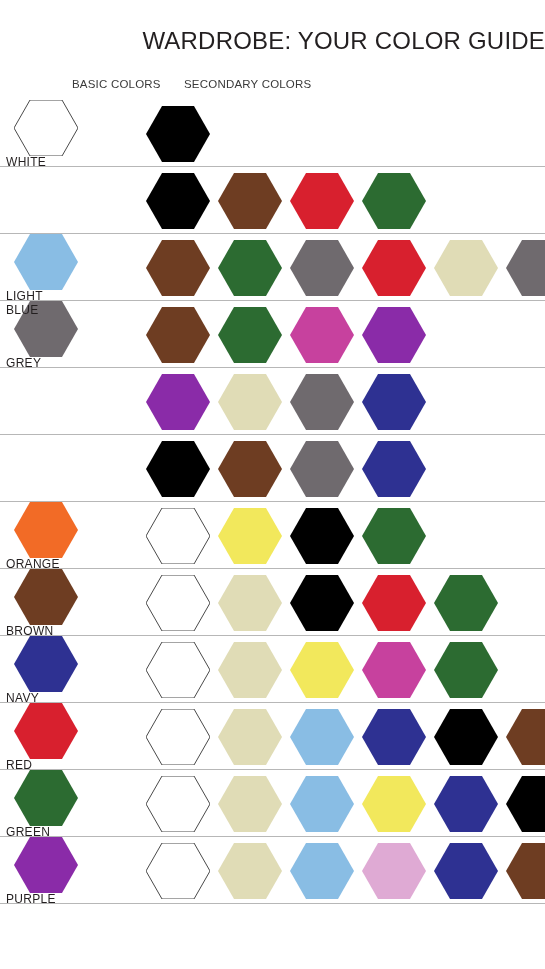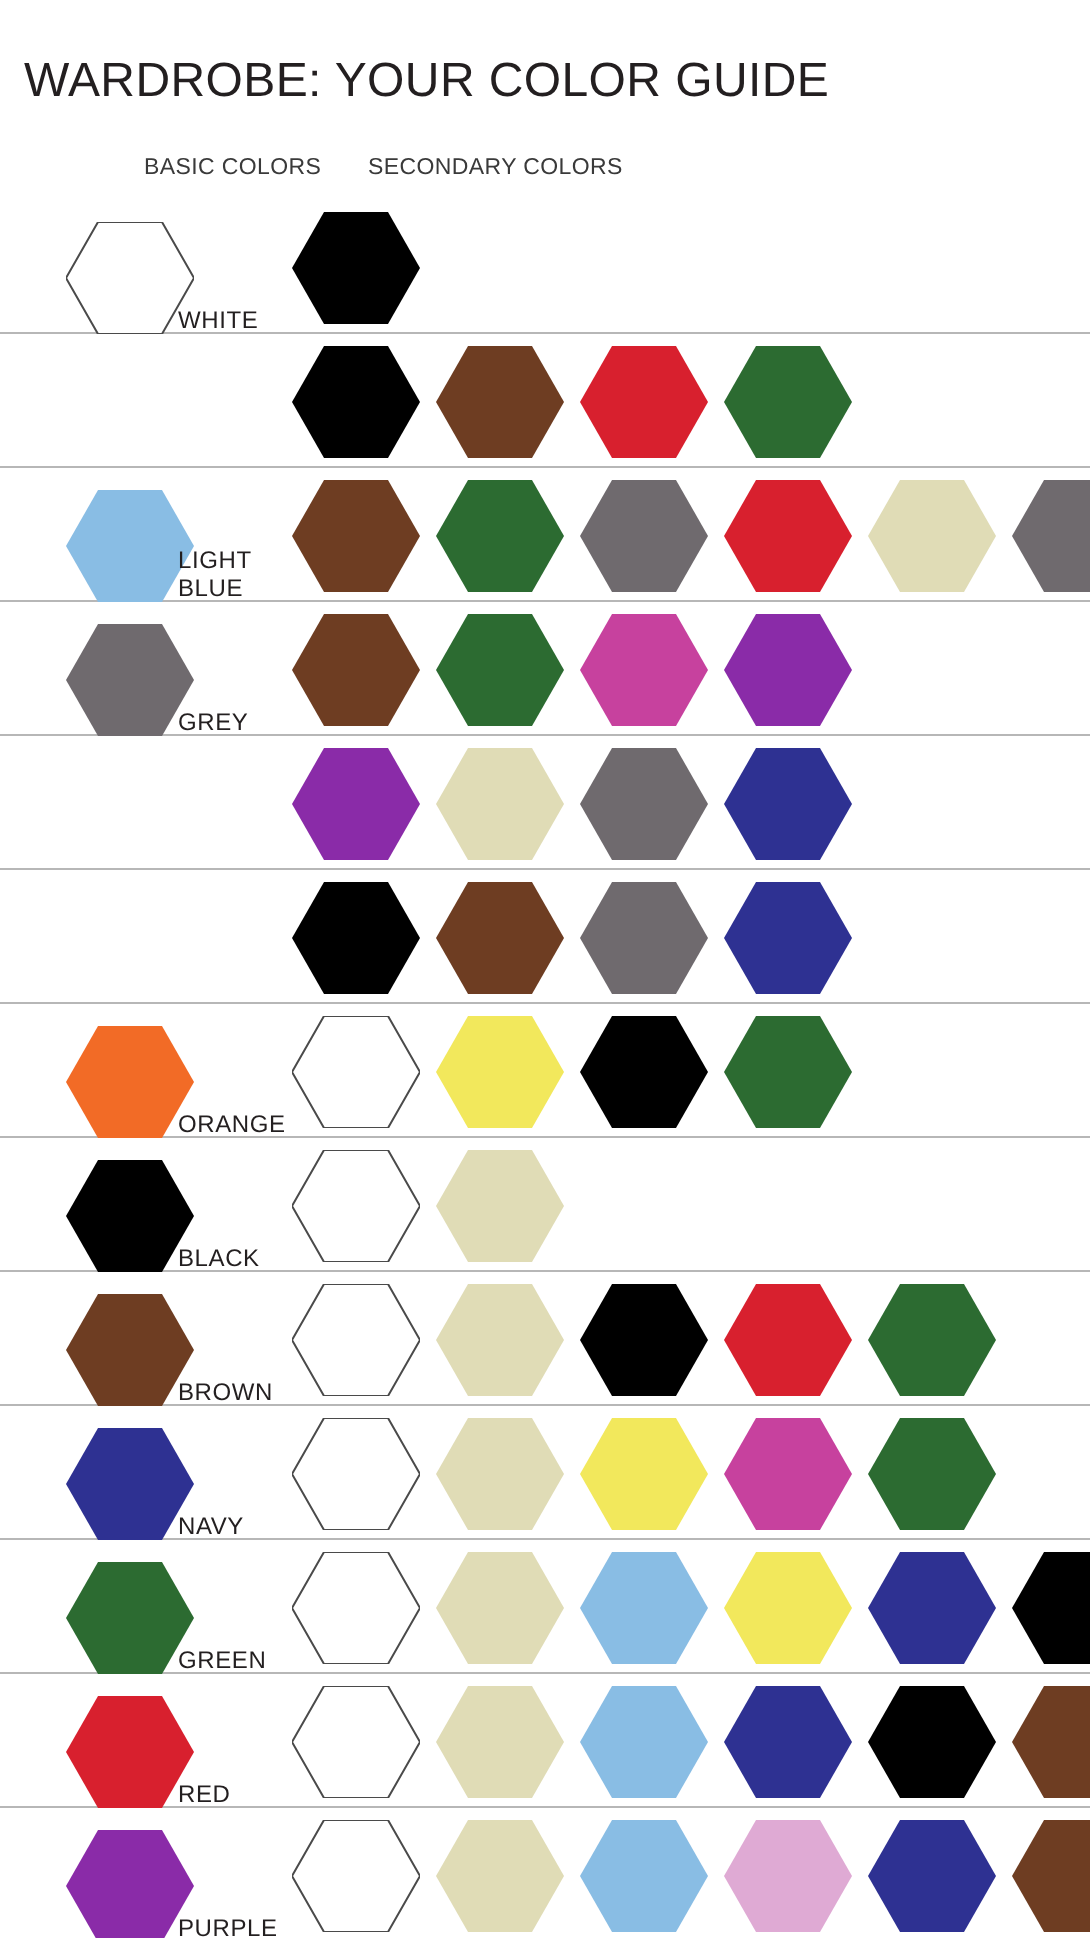--- a/index.html
+++ b/index.html
@@ -18,21 +18,21 @@
 
   .page {
     width: 545px;
     height: 969px;
     position: relative;
     background: #ffffff;
   }
 
   
   .title {
-    text-align: left;
+    text-align: right;
     font-size: 24px;
     font-weight: 400;
     letter-spacing: 0.2px;
     color: #231f20;
     padding-top: 10px;
     height: 32px;
     line-height: 30px;
     white-space: nowrap;
     padding-left: 12px;
   }
@@ -68,25 +68,26 @@
   .row.first {
     border-top: none;
   }
   .row.last {
     border-bottom: 1px solid #b7b7b7;
   }
 
   
   .basic-cell {
     position: absolute;
-    left: 33px;
+    left: 14px;
     top: 0;
     height: 67px;
     display: flex;
-    align-items: flex-end;
+    align-items: flex-start;
+    flex-direction: column;
   }
   .row-label {
     font-size: 12px;
     line-height: 13.5px;
     color: #231f20;
     letter-spacing: 0.3px;
     margin-left: -8px;
     position: relative;
     z-index: 3;
     white-space: pre-line;
@@ -391,304 +392,276 @@
               </svg>
             </span>
           </span>
         </div>
       </div>
       <div class="row">
         <div class="basic-cell">
           <span class="hex-wrap">
             <span class="hex">
               <svg viewBox="0 0 64 56" width="64" height="56" class="face">
+                <polygon points="16,0 48,0 64,28 48,56 16,56 0,28" fill="#6e3d22" stroke="none"></polygon>
+              </svg>
+            </span>
+          </span>
+          <span class="row-label">BROWN</span>
+        </div>
+        <div class="sec-cell">
+          <span class="hex-wrap">
+            <span class="hex">
+              <svg viewBox="0 0 64 56" width="64" height="56" class="face">
+                <polygon points="16,0 48,0 64,28 48,56 16,56 0,28" fill="#ffffff" stroke="#4a4a4a" stroke-width="1"></polygon>
+              </svg>
+            </span>
+          </span>
+          <span class="hex-wrap">
+            <span class="hex">
+              <svg viewBox="0 0 64 56" width="64" height="56" class="face">
+                <polygon points="16,0 48,0 64,28 48,56 16,56 0,28" fill="#e0dcb6" stroke="none"></polygon>
+              </svg>
+            </span>
+          </span>
+          <span class="hex-wrap">
+            <span class="hex">
+              <svg viewBox="0 0 64 56" width="64" height="56" class="face">
                 <polygon points="16,0 48,0 64,28 48,56 16,56 0,28" fill="#000000" stroke="none"></polygon>
               </svg>
             </span>
           </span>
-          <span class="row-label">BLACK</span>
+          <span class="hex-wrap">
+            <span class="hex">
+              <svg viewBox="0 0 64 56" width="64" height="56" class="face">
+                <polygon points="16,0 48,0 64,28 48,56 16,56 0,28" fill="#d8202e" stroke="none"></polygon>
+              </svg>
+            </span>
+          </span>
+          <span class="hex-wrap">
+            <span class="hex">
+              <svg viewBox="0 0 64 56" width="64" height="56" class="face">
+                <polygon points="16,0 48,0 64,28 48,56 16,56 0,28" fill="#2c6b31" stroke="none"></polygon>
+              </svg>
+            </span>
+          </span>
+        </div>
+      </div>
+      <div class="row">
+        <div class="basic-cell">
+          <span class="hex-wrap">
+            <span class="hex">
+              <svg viewBox="0 0 64 56" width="64" height="56" class="face">
+                <polygon points="16,0 48,0 64,28 48,56 16,56 0,28" fill="#2e3192" stroke="none"></polygon>
+              </svg>
+            </span>
+          </span>
+          <span class="row-label">NAVY</span>
         </div>
         <div class="sec-cell">
           <span class="hex-wrap">
             <span class="hex">
               <svg viewBox="0 0 64 56" width="64" height="56" class="face">
                 <polygon points="16,0 48,0 64,28 48,56 16,56 0,28" fill="#ffffff" stroke="#4a4a4a" stroke-width="1"></polygon>
               </svg>
             </span>
           </span>
           <span class="hex-wrap">
             <span class="hex">
               <svg viewBox="0 0 64 56" width="64" height="56" class="face">
                 <polygon points="16,0 48,0 64,28 48,56 16,56 0,28" fill="#e0dcb6" stroke="none"></polygon>
               </svg>
             </span>
           </span>
-        </div>
-      </div>
-      <div class="row">
-        <div class="basic-cell">
+          <span class="hex-wrap">
+            <span class="hex">
+              <svg viewBox="0 0 64 56" width="64" height="56" class="face">
+                <polygon points="16,0 48,0 64,28 48,56 16,56 0,28" fill="#f2e85c" stroke="none"></polygon>
+              </svg>
+            </span>
+          </span>
+          <span class="hex-wrap">
+            <span class="hex">
+              <svg viewBox="0 0 64 56" width="64" height="56" class="face">
+                <polygon points="16,0 48,0 64,28 48,56 16,56 0,28" fill="#c7419e" stroke="none"></polygon>
+              </svg>
+            </span>
+          </span>
+          <span class="hex-wrap">
+            <span class="hex">
+              <svg viewBox="0 0 64 56" width="64" height="56" class="face">
+                <polygon points="16,0 48,0 64,28 48,56 16,56 0,28" fill="#2c6b31" stroke="none"></polygon>
+              </svg>
+            </span>
+          </span>
+        </div>
+      </div>
+      <div class="row">
+        <div class="basic-cell">
+          <span class="hex-wrap">
+            <span class="hex">
+              <svg viewBox="0 0 64 56" width="64" height="56" class="face">
+                <polygon points="16,0 48,0 64,28 48,56 16,56 0,28" fill="#d8202e" stroke="none"></polygon>
+              </svg>
+            </span>
+          </span>
+          <span class="row-label">RED</span>
+        </div>
+        <div class="sec-cell">
+          <span class="hex-wrap">
+            <span class="hex">
+              <svg viewBox="0 0 64 56" width="64" height="56" class="face">
+                <polygon points="16,0 48,0 64,28 48,56 16,56 0,28" fill="#ffffff" stroke="#4a4a4a" stroke-width="1"></polygon>
+              </svg>
+            </span>
+          </span>
+          <span class="hex-wrap">
+            <span class="hex">
+              <svg viewBox="0 0 64 56" width="64" height="56" class="face">
+                <polygon points="16,0 48,0 64,28 48,56 16,56 0,28" fill="#e0dcb6" stroke="none"></polygon>
+              </svg>
+            </span>
+          </span>
+          <span class="hex-wrap">
+            <span class="hex">
+              <svg viewBox="0 0 64 56" width="64" height="56" class="face">
+                <polygon points="16,0 48,0 64,28 48,56 16,56 0,28" fill="#89bde4" stroke="none"></polygon>
+              </svg>
+            </span>
+          </span>
+          <span class="hex-wrap">
+            <span class="hex">
+              <svg viewBox="0 0 64 56" width="64" height="56" class="face">
+                <polygon points="16,0 48,0 64,28 48,56 16,56 0,28" fill="#2e3192" stroke="none"></polygon>
+              </svg>
+            </span>
+          </span>
+          <span class="hex-wrap">
+            <span class="hex">
+              <svg viewBox="0 0 64 56" width="64" height="56" class="face">
+                <polygon points="16,0 48,0 64,28 48,56 16,56 0,28" fill="#000000" stroke="none"></polygon>
+              </svg>
+            </span>
+          </span>
           <span class="hex-wrap">
             <span class="hex">
               <svg viewBox="0 0 64 56" width="64" height="56" class="face">
                 <polygon points="16,0 48,0 64,28 48,56 16,56 0,28" fill="#6e3d22" stroke="none"></polygon>
               </svg>
             </span>
           </span>
-          <span class="row-label">BROWN</span>
+        </div>
+      </div>
+      <div class="row">
+        <div class="basic-cell">
+          <span class="hex-wrap">
+            <span class="hex">
+              <svg viewBox="0 0 64 56" width="64" height="56" class="face">
+                <polygon points="16,0 48,0 64,28 48,56 16,56 0,28" fill="#2c6b31" stroke="none"></polygon>
+              </svg>
+            </span>
+          </span>
+          <span class="row-label">GREEN</span>
         </div>
         <div class="sec-cell">
           <span class="hex-wrap">
             <span class="hex">
               <svg viewBox="0 0 64 56" width="64" height="56" class="face">
                 <polygon points="16,0 48,0 64,28 48,56 16,56 0,28" fill="#ffffff" stroke="#4a4a4a" stroke-width="1"></polygon>
               </svg>
             </span>
           </span>
           <span class="hex-wrap">
             <span class="hex">
               <svg viewBox="0 0 64 56" width="64" height="56" class="face">
                 <polygon points="16,0 48,0 64,28 48,56 16,56 0,28" fill="#e0dcb6" stroke="none"></polygon>
               </svg>
             </span>
           </span>
           <span class="hex-wrap">
             <span class="hex">
               <svg viewBox="0 0 64 56" width="64" height="56" class="face">
+                <polygon points="16,0 48,0 64,28 48,56 16,56 0,28" fill="#89bde4" stroke="none"></polygon>
+              </svg>
+            </span>
+          </span>
+          <span class="hex-wrap">
+            <span class="hex">
+              <svg viewBox="0 0 64 56" width="64" height="56" class="face">
+                <polygon points="16,0 48,0 64,28 48,56 16,56 0,28" fill="#f2e85c" stroke="none"></polygon>
+              </svg>
+            </span>
+          </span>
+          <span class="hex-wrap">
+            <span class="hex">
+              <svg viewBox="0 0 64 56" width="64" height="56" class="face">
+                <polygon points="16,0 48,0 64,28 48,56 16,56 0,28" fill="#2e3192" stroke="none"></polygon>
+              </svg>
+            </span>
+          </span>
+          <span class="hex-wrap">
+            <span class="hex">
+              <svg viewBox="0 0 64 56" width="64" height="56" class="face">
                 <polygon points="16,0 48,0 64,28 48,56 16,56 0,28" fill="#000000" stroke="none"></polygon>
               </svg>
             </span>
           </span>
-          <span class="hex-wrap">
-            <span class="hex">
-              <svg viewBox="0 0 64 56" width="64" height="56" class="face">
-                <polygon points="16,0 48,0 64,28 48,56 16,56 0,28" fill="#d8202e" stroke="none"></polygon>
-              </svg>
-            </span>
-          </span>
-          <span class="hex-wrap">
-            <span class="hex">
-              <svg viewBox="0 0 64 56" width="64" height="56" class="face">
-                <polygon points="16,0 48,0 64,28 48,56 16,56 0,28" fill="#2c6b31" stroke="none"></polygon>
-              </svg>
-            </span>
-          </span>
-        </div>
-      </div>
-      <div class="row">
-        <div class="basic-cell">
+        </div>
+      </div>
+      <div class="row last">
+        <div class="basic-cell">
+          <span class="hex-wrap">
+            <span class="hex">
+              <svg viewBox="0 0 64 56" width="64" height="56" class="face">
+                <polygon points="16,0 48,0 64,28 48,56 16,56 0,28" fill="#8a2ba8" stroke="none"></polygon>
+              </svg>
+            </span>
+          </span>
+          <span class="row-label">PURPLE</span>
+        </div>
+        <div class="sec-cell">
+          <span class="hex-wrap">
+            <span class="hex">
+              <svg viewBox="0 0 64 56" width="64" height="56" class="face">
+                <polygon points="16,0 48,0 64,28 48,56 16,56 0,28" fill="#ffffff" stroke="#4a4a4a" stroke-width="1"></polygon>
+              </svg>
+            </span>
+          </span>
+          <span class="hex-wrap">
+            <span class="hex">
+              <svg viewBox="0 0 64 56" width="64" height="56" class="face">
+                <polygon points="16,0 48,0 64,28 48,56 16,56 0,28" fill="#e0dcb6" stroke="none"></polygon>
+              </svg>
+            </span>
+          </span>
+          <span class="hex-wrap">
+            <span class="hex">
+              <svg viewBox="0 0 64 56" width="64" height="56" class="face">
+                <polygon points="16,0 48,0 64,28 48,56 16,56 0,28" fill="#89bde4" stroke="none"></polygon>
+              </svg>
+            </span>
+          </span>
+          <span class="hex-wrap">
+            <span class="hex">
+              <svg viewBox="0 0 64 56" width="64" height="56" class="face">
+                <polygon points="16,0 48,0 64,28 48,56 16,56 0,28" fill="#dfaad4" stroke="none"></polygon>
+              </svg>
+            </span>
+          </span>
           <span class="hex-wrap">
             <span class="hex">
               <svg viewBox="0 0 64 56" width="64" height="56" class="face">
                 <polygon points="16,0 48,0 64,28 48,56 16,56 0,28" fill="#2e3192" stroke="none"></polygon>
               </svg>
             </span>
           </span>
-          <span class="row-label">NAVY</span>
-        </div>
-        <div class="sec-cell">
-          <span class="hex-wrap">
-            <span class="hex">
-              <svg viewBox="0 0 64 56" width="64" height="56" class="face">
-                <polygon points="16,0 48,0 64,28 48,56 16,56 0,28" fill="#ffffff" stroke="#4a4a4a" stroke-width="1"></polygon>
-              </svg>
-            </span>
-          </span>
-          <span class="hex-wrap">
-            <span class="hex">
-              <svg viewBox="0 0 64 56" width="64" height="56" class="face">
-                <polygon points="16,0 48,0 64,28 48,56 16,56 0,28" fill="#e0dcb6" stroke="none"></polygon>
-              </svg>
-            </span>
-          </span>
-          <span class="hex-wrap">
-            <span class="hex">
-              <svg viewBox="0 0 64 56" width="64" height="56" class="face">
-                <polygon points="16,0 48,0 64,28 48,56 16,56 0,28" fill="#f2e85c" stroke="none"></polygon>
-              </svg>
-            </span>
-          </span>
-          <span class="hex-wrap">
-            <span class="hex">
-              <svg viewBox="0 0 64 56" width="64" height="56" class="face">
-                <polygon points="16,0 48,0 64,28 48,56 16,56 0,28" fill="#c7419e" stroke="none"></polygon>
-              </svg>
-            </span>
-          </span>
-          <span class="hex-wrap">
-            <span class="hex">
-              <svg viewBox="0 0 64 56" width="64" height="56" class="face">
-                <polygon points="16,0 48,0 64,28 48,56 16,56 0,28" fill="#2c6b31" stroke="none"></polygon>
-              </svg>
-            </span>
-          </span>
-        </div>
-      </div>
-      <div class="row">
-        <div class="basic-cell">
-          <span class="hex-wrap">
-            <span class="hex">
-              <svg viewBox="0 0 64 56" width="64" height="56" class="face">
-                <polygon points="16,0 48,0 64,28 48,56 16,56 0,28" fill="#2c6b31" stroke="none"></polygon>
-              </svg>
-            </span>
-          </span>
-          <span class="row-label">GREEN</span>
-        </div>
-        <div class="sec-cell">
-          <span class="hex-wrap">
-            <span class="hex">
-              <svg viewBox="0 0 64 56" width="64" height="56" class="face">
-                <polygon points="16,0 48,0 64,28 48,56 16,56 0,28" fill="#ffffff" stroke="#4a4a4a" stroke-width="1"></polygon>
-              </svg>
-            </span>
-          </span>
-          <span class="hex-wrap">
-            <span class="hex">
-              <svg viewBox="0 0 64 56" width="64" height="56" class="face">
-                <polygon points="16,0 48,0 64,28 48,56 16,56 0,28" fill="#e0dcb6" stroke="none"></polygon>
-              </svg>
-            </span>
-          </span>
-          <span class="hex-wrap">
-            <span class="hex">
-              <svg viewBox="0 0 64 56" width="64" height="56" class="face">
-                <polygon points="16,0 48,0 64,28 48,56 16,56 0,28" fill="#89bde4" stroke="none"></polygon>
-              </svg>
-            </span>
-          </span>
-          <span class="hex-wrap">
-            <span class="hex">
-              <svg viewBox="0 0 64 56" width="64" height="56" class="face">
-                <polygon points="16,0 48,0 64,28 48,56 16,56 0,28" fill="#f2e85c" stroke="none"></polygon>
-              </svg>
-            </span>
-          </span>
-          <span class="hex-wrap">
-            <span class="hex">
-              <svg viewBox="0 0 64 56" width="64" height="56" class="face">
-                <polygon points="16,0 48,0 64,28 48,56 16,56 0,28" fill="#2e3192" stroke="none"></polygon>
-              </svg>
-            </span>
-          </span>
-          <span class="hex-wrap">
-            <span class="hex">
-              <svg viewBox="0 0 64 56" width="64" height="56" class="face">
-                <polygon points="16,0 48,0 64,28 48,56 16,56 0,28" fill="#000000" stroke="none"></polygon>
-              </svg>
-            </span>
-          </span>
-        </div>
-      </div>
-      <div class="row">
-        <div class="basic-cell">
-          <span class="hex-wrap">
-            <span class="hex">
-              <svg viewBox="0 0 64 56" width="64" height="56" class="face">
-                <polygon points="16,0 48,0 64,28 48,56 16,56 0,28" fill="#d8202e" stroke="none"></polygon>
-              </svg>
-            </span>
-          </span>
-          <span class="row-label">RED</span>
-        </div>
-        <div class="sec-cell">
-          <span class="hex-wrap">
-            <span class="hex">
-              <svg viewBox="0 0 64 56" width="64" height="56" class="face">
-                <polygon points="16,0 48,0 64,28 48,56 16,56 0,28" fill="#ffffff" stroke="#4a4a4a" stroke-width="1"></polygon>
-              </svg>
-            </span>
-          </span>
-          <span class="hex-wrap">
-            <span class="hex">
-              <svg viewBox="0 0 64 56" width="64" height="56" class="face">
-                <polygon points="16,0 48,0 64,28 48,56 16,56 0,28" fill="#e0dcb6" stroke="none"></polygon>
-              </svg>
-            </span>
-          </span>
-          <span class="hex-wrap">
-            <span class="hex">
-              <svg viewBox="0 0 64 56" width="64" height="56" class="face">
-                <polygon points="16,0 48,0 64,28 48,56 16,56 0,28" fill="#89bde4" stroke="none"></polygon>
-              </svg>
-            </span>
-          </span>
-          <span class="hex-wrap">
-            <span class="hex">
-              <svg viewBox="0 0 64 56" width="64" height="56" class="face">
-                <polygon points="16,0 48,0 64,28 48,56 16,56 0,28" fill="#2e3192" stroke="none"></polygon>
-              </svg>
-            </span>
-          </span>
-          <span class="hex-wrap">
-            <span class="hex">
-              <svg viewBox="0 0 64 56" width="64" height="56" class="face">
-                <polygon points="16,0 48,0 64,28 48,56 16,56 0,28" fill="#000000" stroke="none"></polygon>
-              </svg>
-            </span>
-          </span>
           <span class="hex-wrap">
             <span class="hex">
               <svg viewBox="0 0 64 56" width="64" height="56" class="face">
                 <polygon points="16,0 48,0 64,28 48,56 16,56 0,28" fill="#6e3d22" stroke="none"></polygon>
               </svg>
             </span>
           </span>
         </div>
       </div>
-      <div class="row last">
-        <div class="basic-cell">
-          <span class="hex-wrap">
-            <span class="hex">
-              <svg viewBox="0 0 64 56" width="64" height="56" class="face">
-                <polygon points="16,0 48,0 64,28 48,56 16,56 0,28" fill="#8a2ba8" stroke="none"></polygon>
-              </svg>
-            </span>
-          </span>
-          <span class="row-label">PURPLE</span>
-        </div>
-        <div class="sec-cell">
-          <span class="hex-wrap">
-            <span class="hex">
-              <svg viewBox="0 0 64 56" width="64" height="56" class="face">
-                <polygon points="16,0 48,0 64,28 48,56 16,56 0,28" fill="#ffffff" stroke="#4a4a4a" stroke-width="1"></polygon>
-              </svg>
-            </span>
-          </span>
-          <span class="hex-wrap">
-            <span class="hex">
-              <svg viewBox="0 0 64 56" width="64" height="56" class="face">
-                <polygon points="16,0 48,0 64,28 48,56 16,56 0,28" fill="#e0dcb6" stroke="none"></polygon>
-              </svg>
-            </span>
-          </span>
-          <span class="hex-wrap">
-            <span class="hex">
-              <svg viewBox="0 0 64 56" width="64" height="56" class="face">
-                <polygon points="16,0 48,0 64,28 48,56 16,56 0,28" fill="#89bde4" stroke="none"></polygon>
-              </svg>
-            </span>
-          </span>
-          <span class="hex-wrap">
-            <span class="hex">
-              <svg viewBox="0 0 64 56" width="64" height="56" class="face">
-                <polygon points="16,0 48,0 64,28 48,56 16,56 0,28" fill="#dfaad4" stroke="none"></polygon>
-              </svg>
-            </span>
-          </span>
-          <span class="hex-wrap">
-            <span class="hex">
-              <svg viewBox="0 0 64 56" width="64" height="56" class="face">
-                <polygon points="16,0 48,0 64,28 48,56 16,56 0,28" fill="#2e3192" stroke="none"></polygon>
-              </svg>
-            </span>
-          </span>
-          <span class="hex-wrap">
-            <span class="hex">
-              <svg viewBox="0 0 64 56" width="64" height="56" class="face">
-                <polygon points="16,0 48,0 64,28 48,56 16,56 0,28" fill="#6e3d22" stroke="none"></polygon>
-              </svg>
-            </span>
-          </span>
-        </div>
-      </div>
     </div>
 
 </div>
 
 </body></html>

